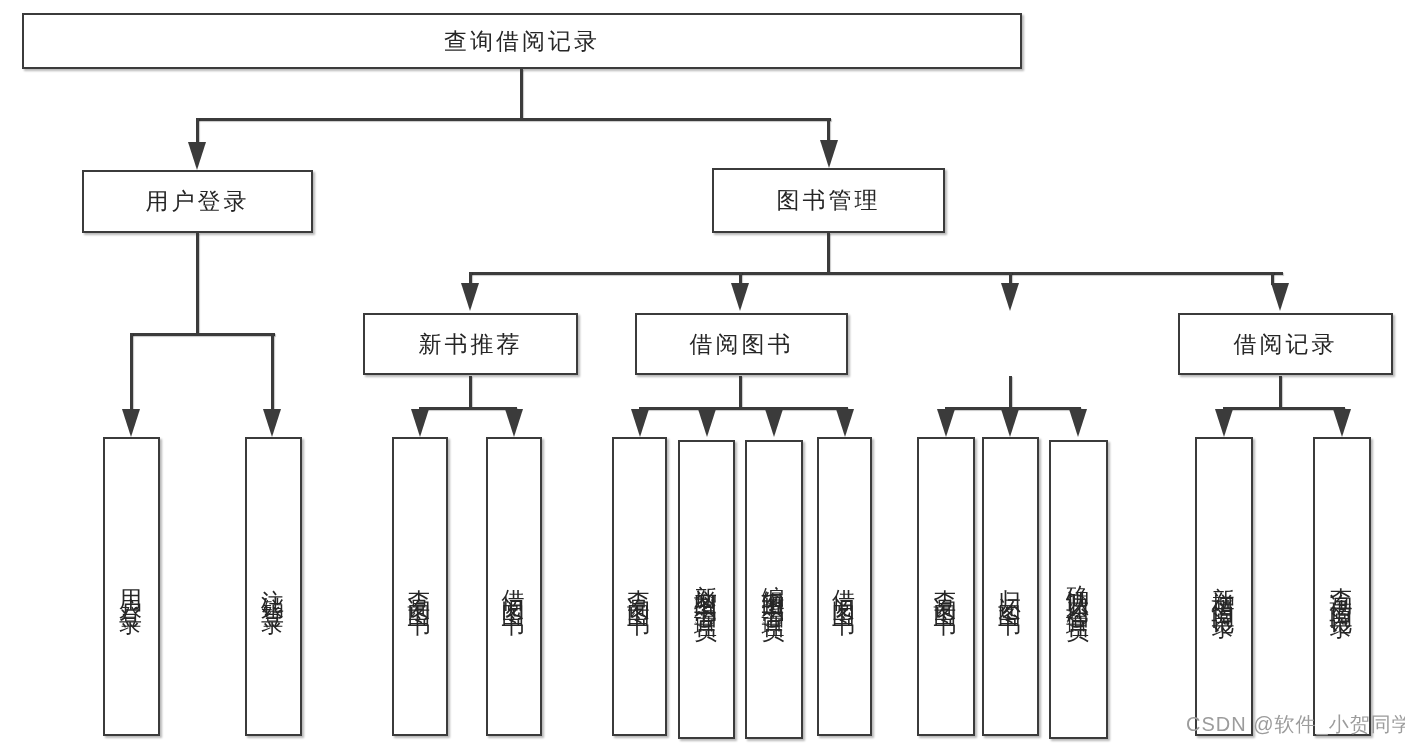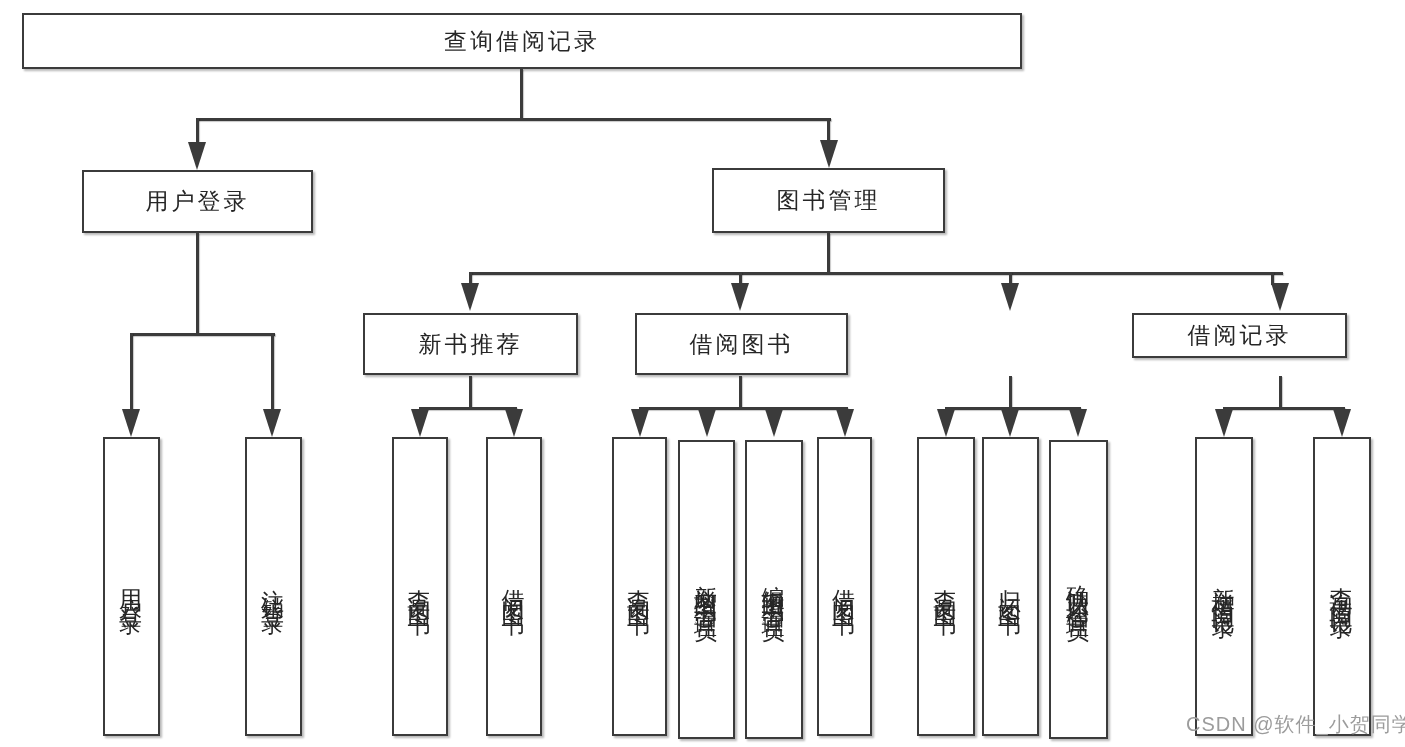--- a/index.html
+++ b/index.html
@@ -38,21 +38,21 @@
   .leaf.tight { letter-spacing: 5px; }
   .leaf.mid   { letter-spacing: 6px; }
 
   #b-root  { left: 22px;  top: 13px;  width: 1000px; height: 56px; }
   #b-login { left: 82px;  top: 170px; width: 231px;  height: 63px; }
   #b-mgmt  { left: 712px; top: 168px; width: 233px;  height: 65px; }
 
   #b-l3-0 { left: 363px;  top: 313px; width: 215px; height: 62px; }
   #b-l3-1 { left: 635px;  top: 313px; width: 213px; height: 62px; }
   #b-l3-2 { left: 903px;  top: 313px; width: 215px; height: 62px; }
-  #b-l3-3 { left: 1132px; top: 313px; width: 215px; height: 45px; }
+  #b-l3-3 { left: 1178px; top: 313px; width: 215px; height: 62px; }
 
   #lf0  { left: 103px;  width: 57px; }
   #lf1  { left: 245px;  width: 57px; }
   #lf2  { left: 392px;  width: 56px; }
   #lf3  { left: 486px;  width: 56px; }
   #lf4  { left: 612px;  width: 55px; }
   #lf5  { left: 678px;  width: 57px; top: 440px; }
   #lf6  { left: 745px;  width: 58px; top: 440px; }
   #lf7  { left: 817px;  width: 55px; }
   #lf8  { left: 917px;  width: 58px; }

